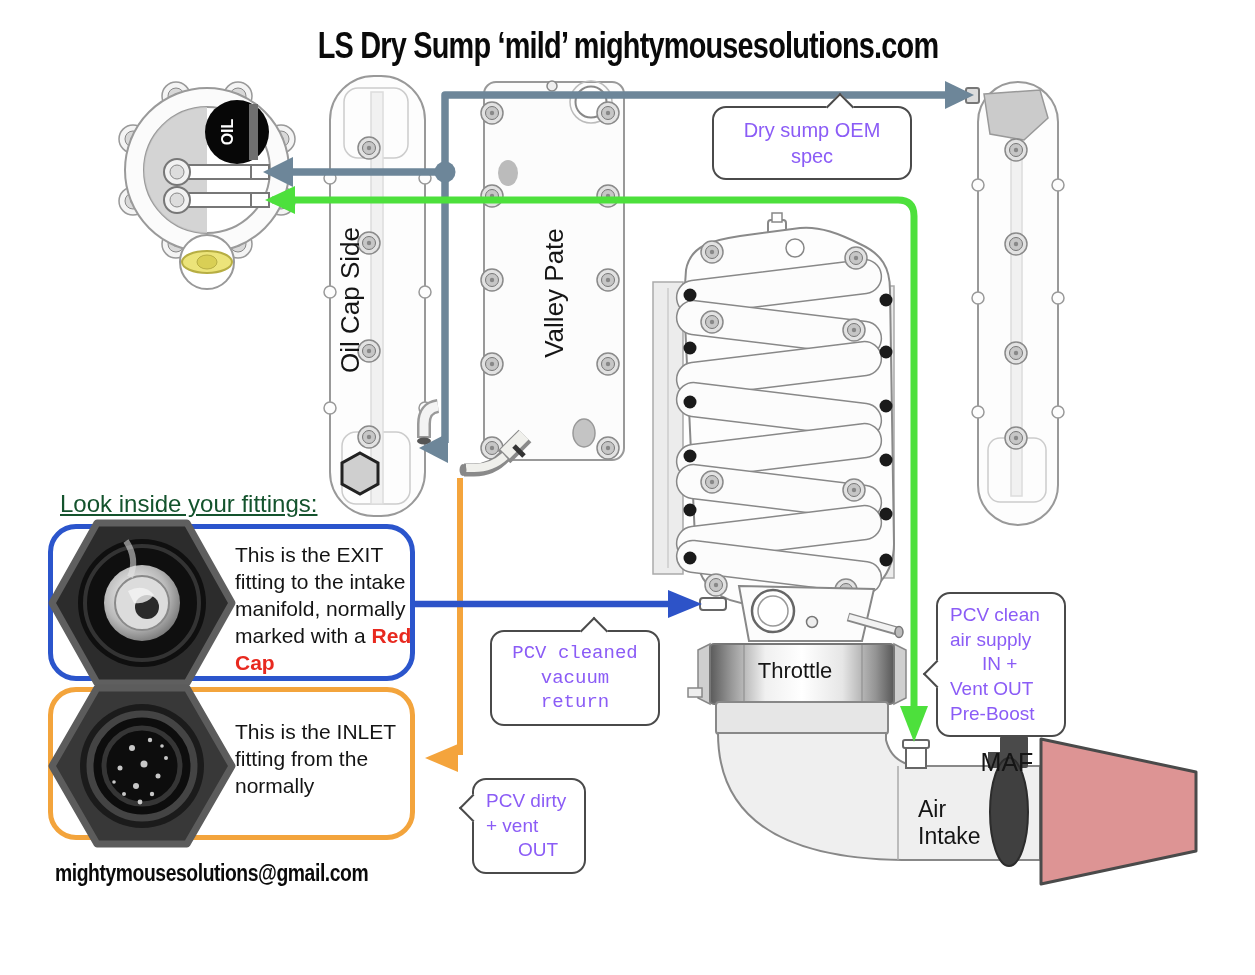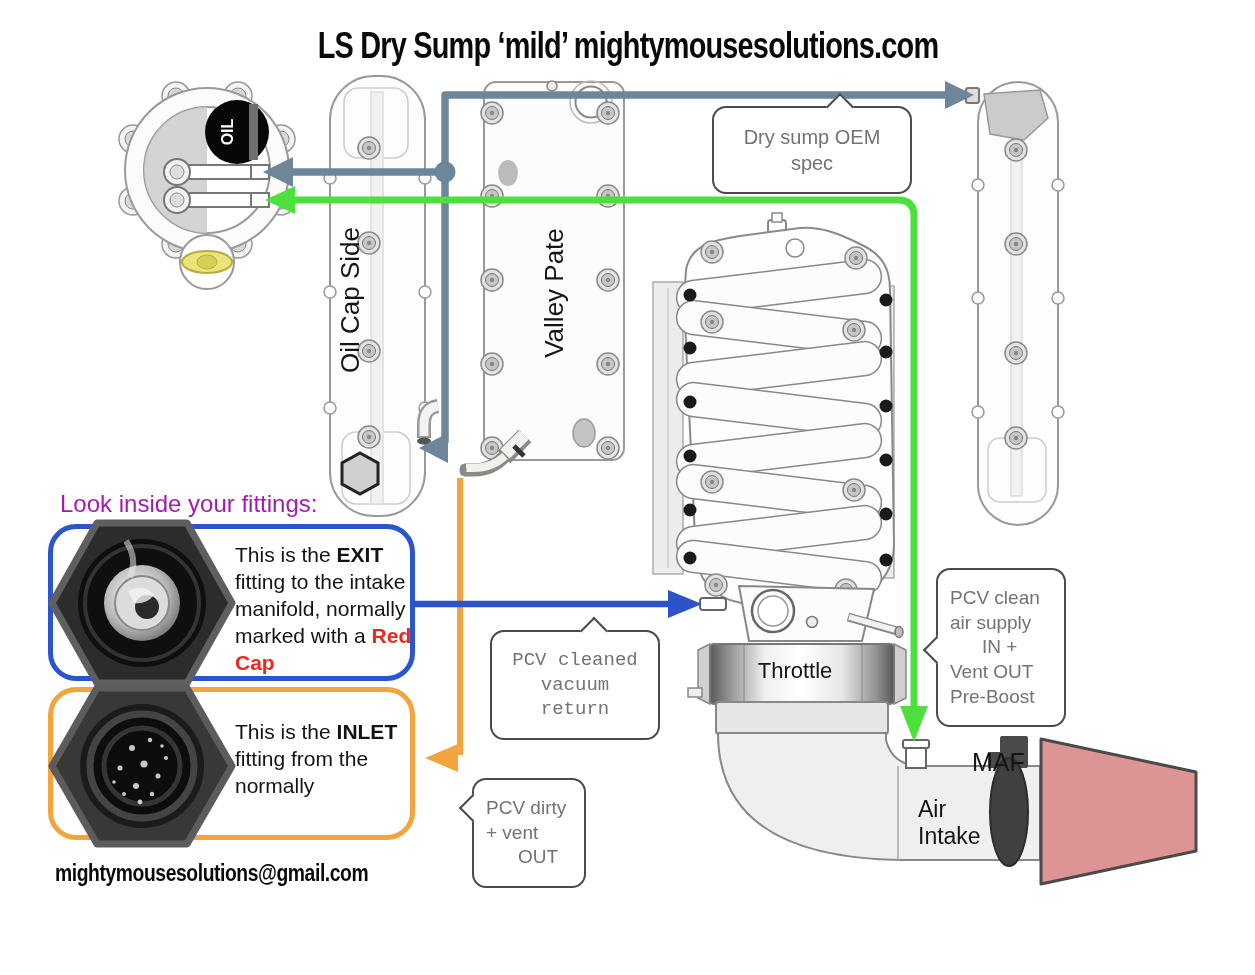--- a/index.html
+++ b/index.html
@@ -12,38 +12,38 @@
          letter-spacing:-1px;color:#0a0a0a;}
   .email{position:absolute;left:55px;top:860px;font-size:23px;font-weight:bold;
          transform:scaleX(.84);transform-origin:left;letter-spacing:-.5px;color:#0a0a0a;}
 
   .vlabel{position:absolute;font-size:26px;color:#151515;white-space:nowrap;
           transform:translate(-50%,-50%) rotate(-90deg);}
 
   .plain-label{position:absolute;color:#151515;}
 
   .bubble{position:absolute;background:#fff;border:2.5px solid #4a4a4a;border-radius:14px;
-          font-size:19px;line-height:1.3;color:#737373;padding:16px 12px;z-index:5;}
+          font-size:19px;line-height:1.3;color:#8b5cf6;padding:9px 12px;z-index:5;}
   .pt{position:absolute;width:18px;height:18px;background:#fff;}
   .pt-top{transform:rotate(45deg);border-left:2.5px solid #4a4a4a;border-top:2.5px solid #4a4a4a;top:-11px;}
   .pt-left{transform:rotate(45deg);border-left:2.5px solid #4a4a4a;border-bottom:2.5px solid #4a4a4a;left:-11px;}
   .indent{padding-left:32px;}
 
-  .look-inside{position:absolute;left:60px;top:490px;font-size:24px;color:#a21caf;}
+  .look-inside{position:absolute;left:60px;top:490px;font-size:24px;color:#14532d;text-decoration:underline;}
 
   .fit-box{position:absolute;left:48px;width:357px;background:#fff;border-radius:28px;z-index:3;}
   .exit-box{top:524px;height:147px;border:5px solid var(--exit-border,#2b55cc);}
   .inlet-box{top:687px;height:143px;border:5px solid var(--inlet-border,#f3a43c);}
   .fit-text{position:absolute;left:182px;font-size:21px;line-height:27px;color:#141414;}
-  .fit-text b{font-weight:bold;}
+  .fit-text b{font-weight:normal;}
   .redcap{color:var(--red-cap-text,#e8291f);font-weight:bold;}
   .photo{position:absolute;overflow:visible;z-index:4;}
 
   .throttle-label{position:absolute;left:730px;top:658px;width:130px;text-align:center;font-size:22px;}
-  .maf-label{position:absolute;left:972px;top:748px;width:70px;text-align:left;font-size:25px;}
+  .maf-label{position:absolute;left:972px;top:748px;width:70px;text-align:center;font-size:25px;}
   .air-intake-label{position:absolute;left:918px;top:784px;font-size:23px;line-height:27px;margin-top:12px;}
 
   
   .lg{stroke:var(--line-gray,#6d8699);stroke-width:7.5;fill:none;stroke-linejoin:round;}
   .lgf{fill:var(--line-gray,#6d8699);}
   .gn{stroke:var(--line-green,#4de03c);stroke-width:7;fill:none;stroke-linejoin:round;}
   .gnf{fill:var(--line-green,#4de03c);}
   .bl{stroke:var(--line-blue,#2d53c8);stroke-width:6.5;fill:none;}
   .blf{fill:var(--line-blue,#2d53c8);}
   .or{stroke:var(--line-orange,#f4a43c);stroke-width:6;fill:none;}
@@ -310,21 +310,21 @@
   <div>vacuum return</div>
 </div>
 
 <div class="bubble" style="left:472px;top:778px;width:86px;">
   <span class="pt pt-left" style="top:18px;"></span>
   <div>PCV dirty</div>
   <div>+ vent</div>
   <div class="indent">OUT</div>
 </div>
 
-<div class="bubble" style="left:936px;top:568px;width:102px;">
+<div class="bubble" style="left:936px;top:592px;width:102px;">
   <span class="pt pt-left" style="top:70px;"></span>
   <div>PCV clean</div>
   <div>air supply</div>
   <div class="indent">IN +</div>
   <div>Vent OUT</div>
   <div>Pre-Boost</div>
 </div>
 
 <div class="plain-label throttle-label">Throttle</div>
 <div class="plain-label maf-label">MAF</div>

